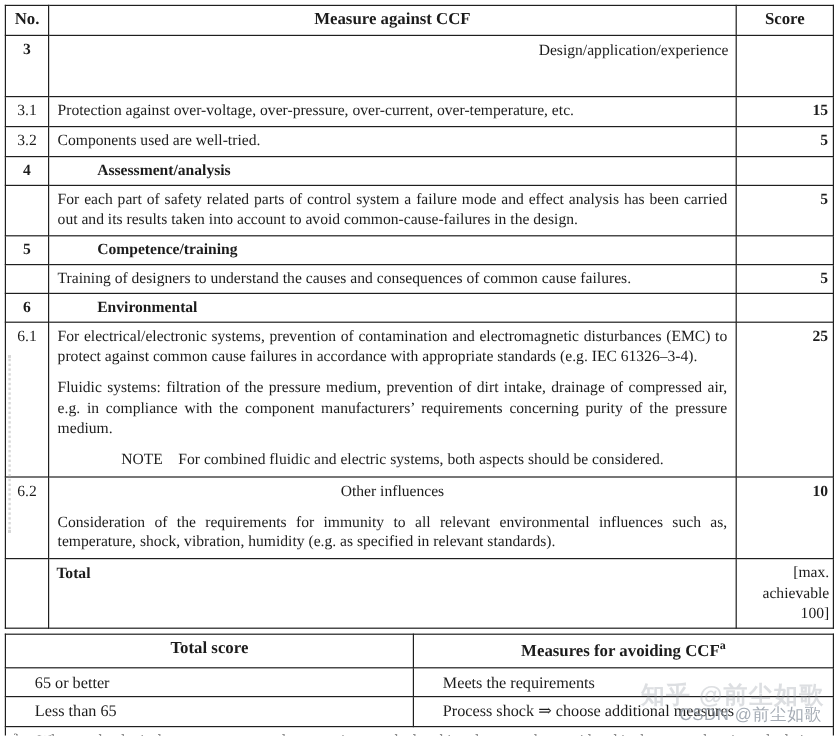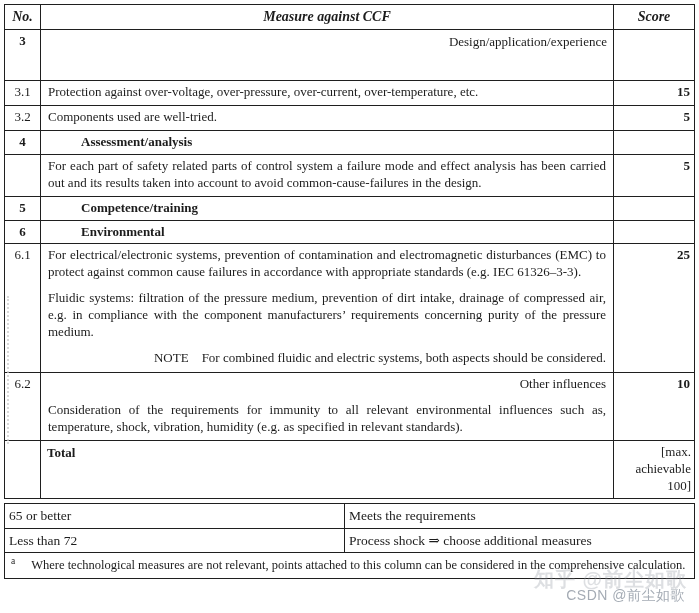--- a/index.html
+++ b/index.html
@@ -38,21 +38,20 @@
   }
   
   col.c-no { width: 36px; }
   col.c-measure { width: 573px; }
   col.c-score { width: 81px; }
   th.hdr {
     font-weight: bold;
     text-align: center;
     font-size: 14px;
     padding: 3px 4px;
-    font-style: italic;
   }
   td.no {
     text-align: center;
     padding: 3px 2px;
   }
   td.no.b { font-weight: bold; }
   td.score {
     text-align: right;
     font-weight: bold;
     padding: 3px 4px;
@@ -68,33 +67,33 @@
     padding-top: 3px;
     padding-left: 40px;
   }
   td.body-text { padding: 3px 7px 4px 7px; }
   td.body-text.just { text-align: justify; }
   p.para {
     margin: 0 0 9px 0;
     text-align: justify;
   }
   p.para:last-child { margin-bottom: 1px; }
-  p.plain { text-align: right; }
+  p.plain { text-align: center; }
   tr.total-row td { height: 48px; }
   td.total-label { font-weight: bold; padding-top: 4px; }
   td.total-score {
     font-weight: normal;
     text-align: right;
     padding: 3px 3px;
   }
   
   .t2 { margin-top: 4px; }
   col.c-left { width: 340px; }
   col.c-right { width: 350px; }
-  td.t2cell { padding: 3px 4px; font-size: 13.5px; }
+  td.t2cell { padding: 3px 24px; font-size: 13.5px; }
   td.fn {
     font-size: 12.5px;
     line-height: 1.3;
     padding: 2px 6px 4px 6px;
   }
   sup.fn-sup {
     font-size: 9.5px;
     margin-right: 16px;
   }
   sup.hdr-sup { font-size: 10px; font-weight: bold; }
@@ -172,28 +171,33 @@
         <td class="no"></td>
         <td class="body-text just">For each part of safety related parts of control system a failure mode and effect analysis has been carried out and its results taken into account to avoid common-cause-failures in the design.</td>
         <td class="score">5</td>
       </tr>
       <tr>
         <td class="no b">5</td>
         <td class="sec-left">Competence/training</td>
         <td class="score"></td>
       </tr>
       <tr>
+        <td class="no"></td>
+        <td class="body-text">Training of designers to understand the causes and consequences of common cause failures.</td>
+        <td class="score">5</td>
+      </tr>
+      <tr>
         <td class="no b">6</td>
         <td class="sec-left">Environmental</td>
         <td class="score"></td>
       </tr>
       <tr>
         <td class="no">6.1</td>
         <td class="body-text">
-          <p class="para">For electrical/electronic systems, prevention of contamination and electromagnetic dis­turbances (EMC) to protect against common cause failures in accordance with appropriate standards (e.g. IEC 61326–3-3).</p>
+          <p class="para">For electrical/electronic systems, prevention of contamination and electromagnetic dis­turbances (EMC) to protect against common cause failures in accordance with appropriate standards (e.g. IEC 61326–3-4).</p>
           <p class="para">Fluidic systems: filtration of the pressure medium, prevention of dirt intake, drainage of com­pressed air, e.g. in compliance with the component manufacturers’ requirements concerning purity of the pressure medium.</p>
           <p class="para plain">NOTE&nbsp;&nbsp;&nbsp;&nbsp;For combined fluidic and electric systems, both aspects should be considered.</p>
         </td>
         <td class="score">25</td>
       </tr>
       <tr>
         <td class="no">6.2</td>
         <td class="body-text">
           <p class="para plain">Other influences</p>
           <p class="para">Consideration of the requirements for immunity to all relevant environmental influences such as, temperature, shock, vibration, humidity (e.g. as specified in relevant standards).</p>
@@ -208,25 +212,29 @@
     </tbody>
   </table>
 
   <table class="t2">
     <colgroup>
         <col class="c-left">
         <col class="c-right">
       </colgroup>
     <tbody>
       <tr>
+        <th class="hdr">Total score</th>
+        <th class="hdr"><span>Measures for avoiding CCF</span><sup class="hdr-sup">a</sup></th>
+      </tr>
+      <tr>
         <td class="t2cell">65 or better</td>
         <td class="t2cell">Meets the requirements</td>
       </tr>
       <tr>
-        <td class="t2cell">Less than 72</td>
+        <td class="t2cell">Less than 65</td>
         <td class="t2cell">Process shock ⇒ choose additional measures</td>
       </tr>
       <tr>
         <td class="fn" colspan="2"><sup class="fn-sup">a</sup><span>Where technological measures are not relevant, points attached to this column can be considered in the comprehensive calculation.</span></td>
       </tr>
     </tbody>
   </table>
 
 </div>
 

